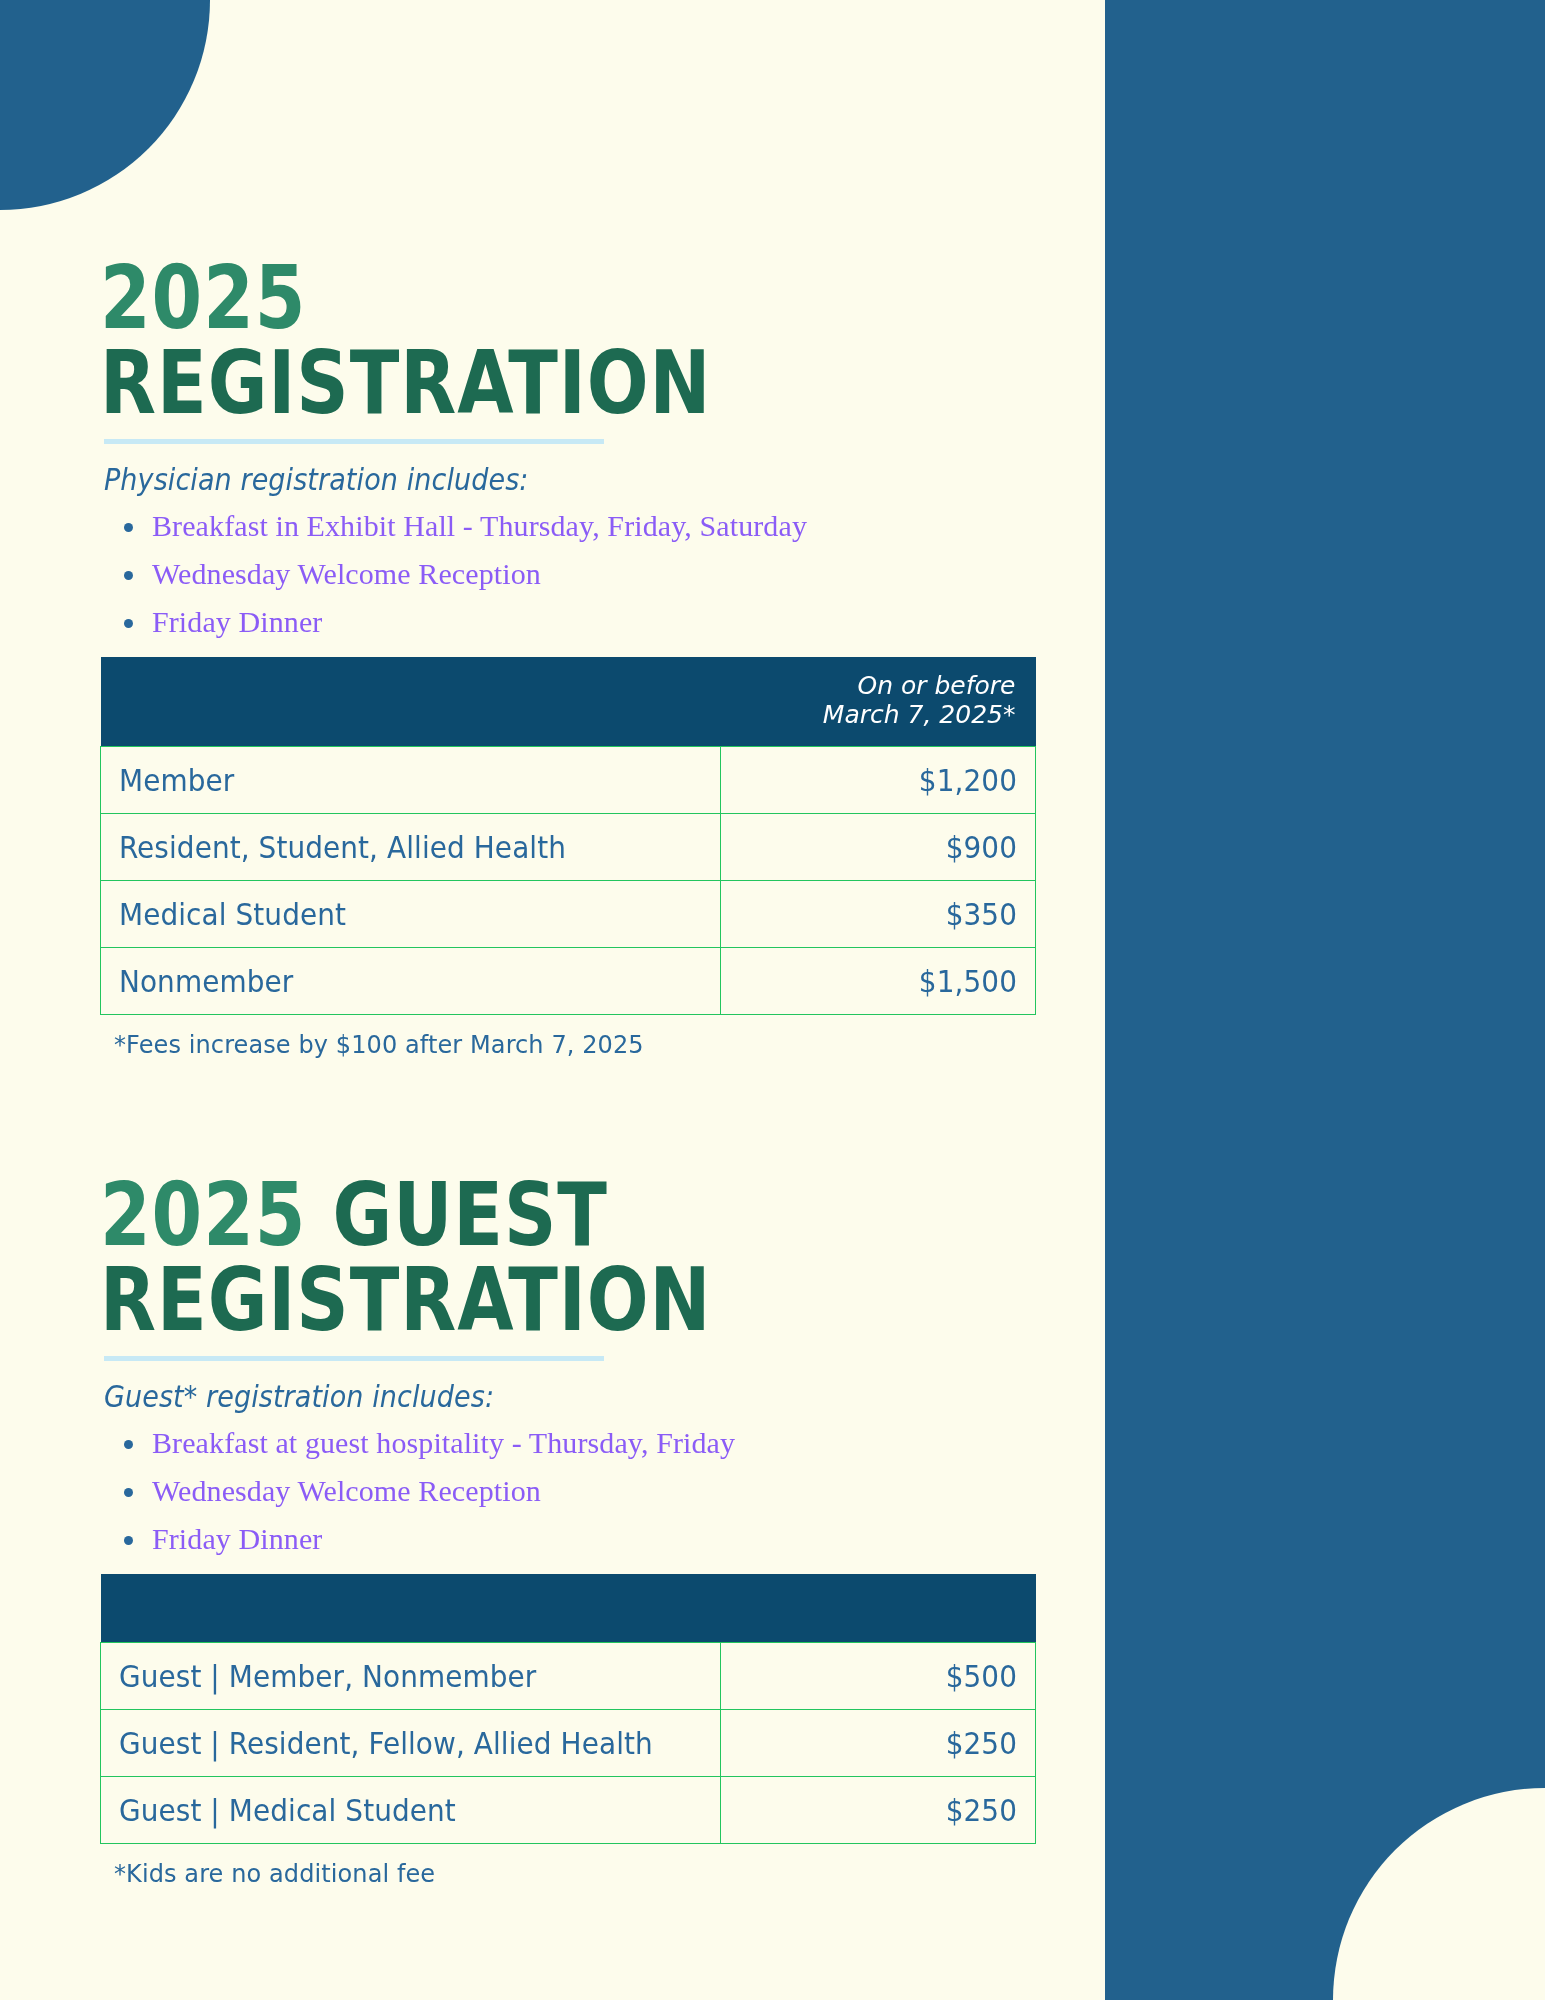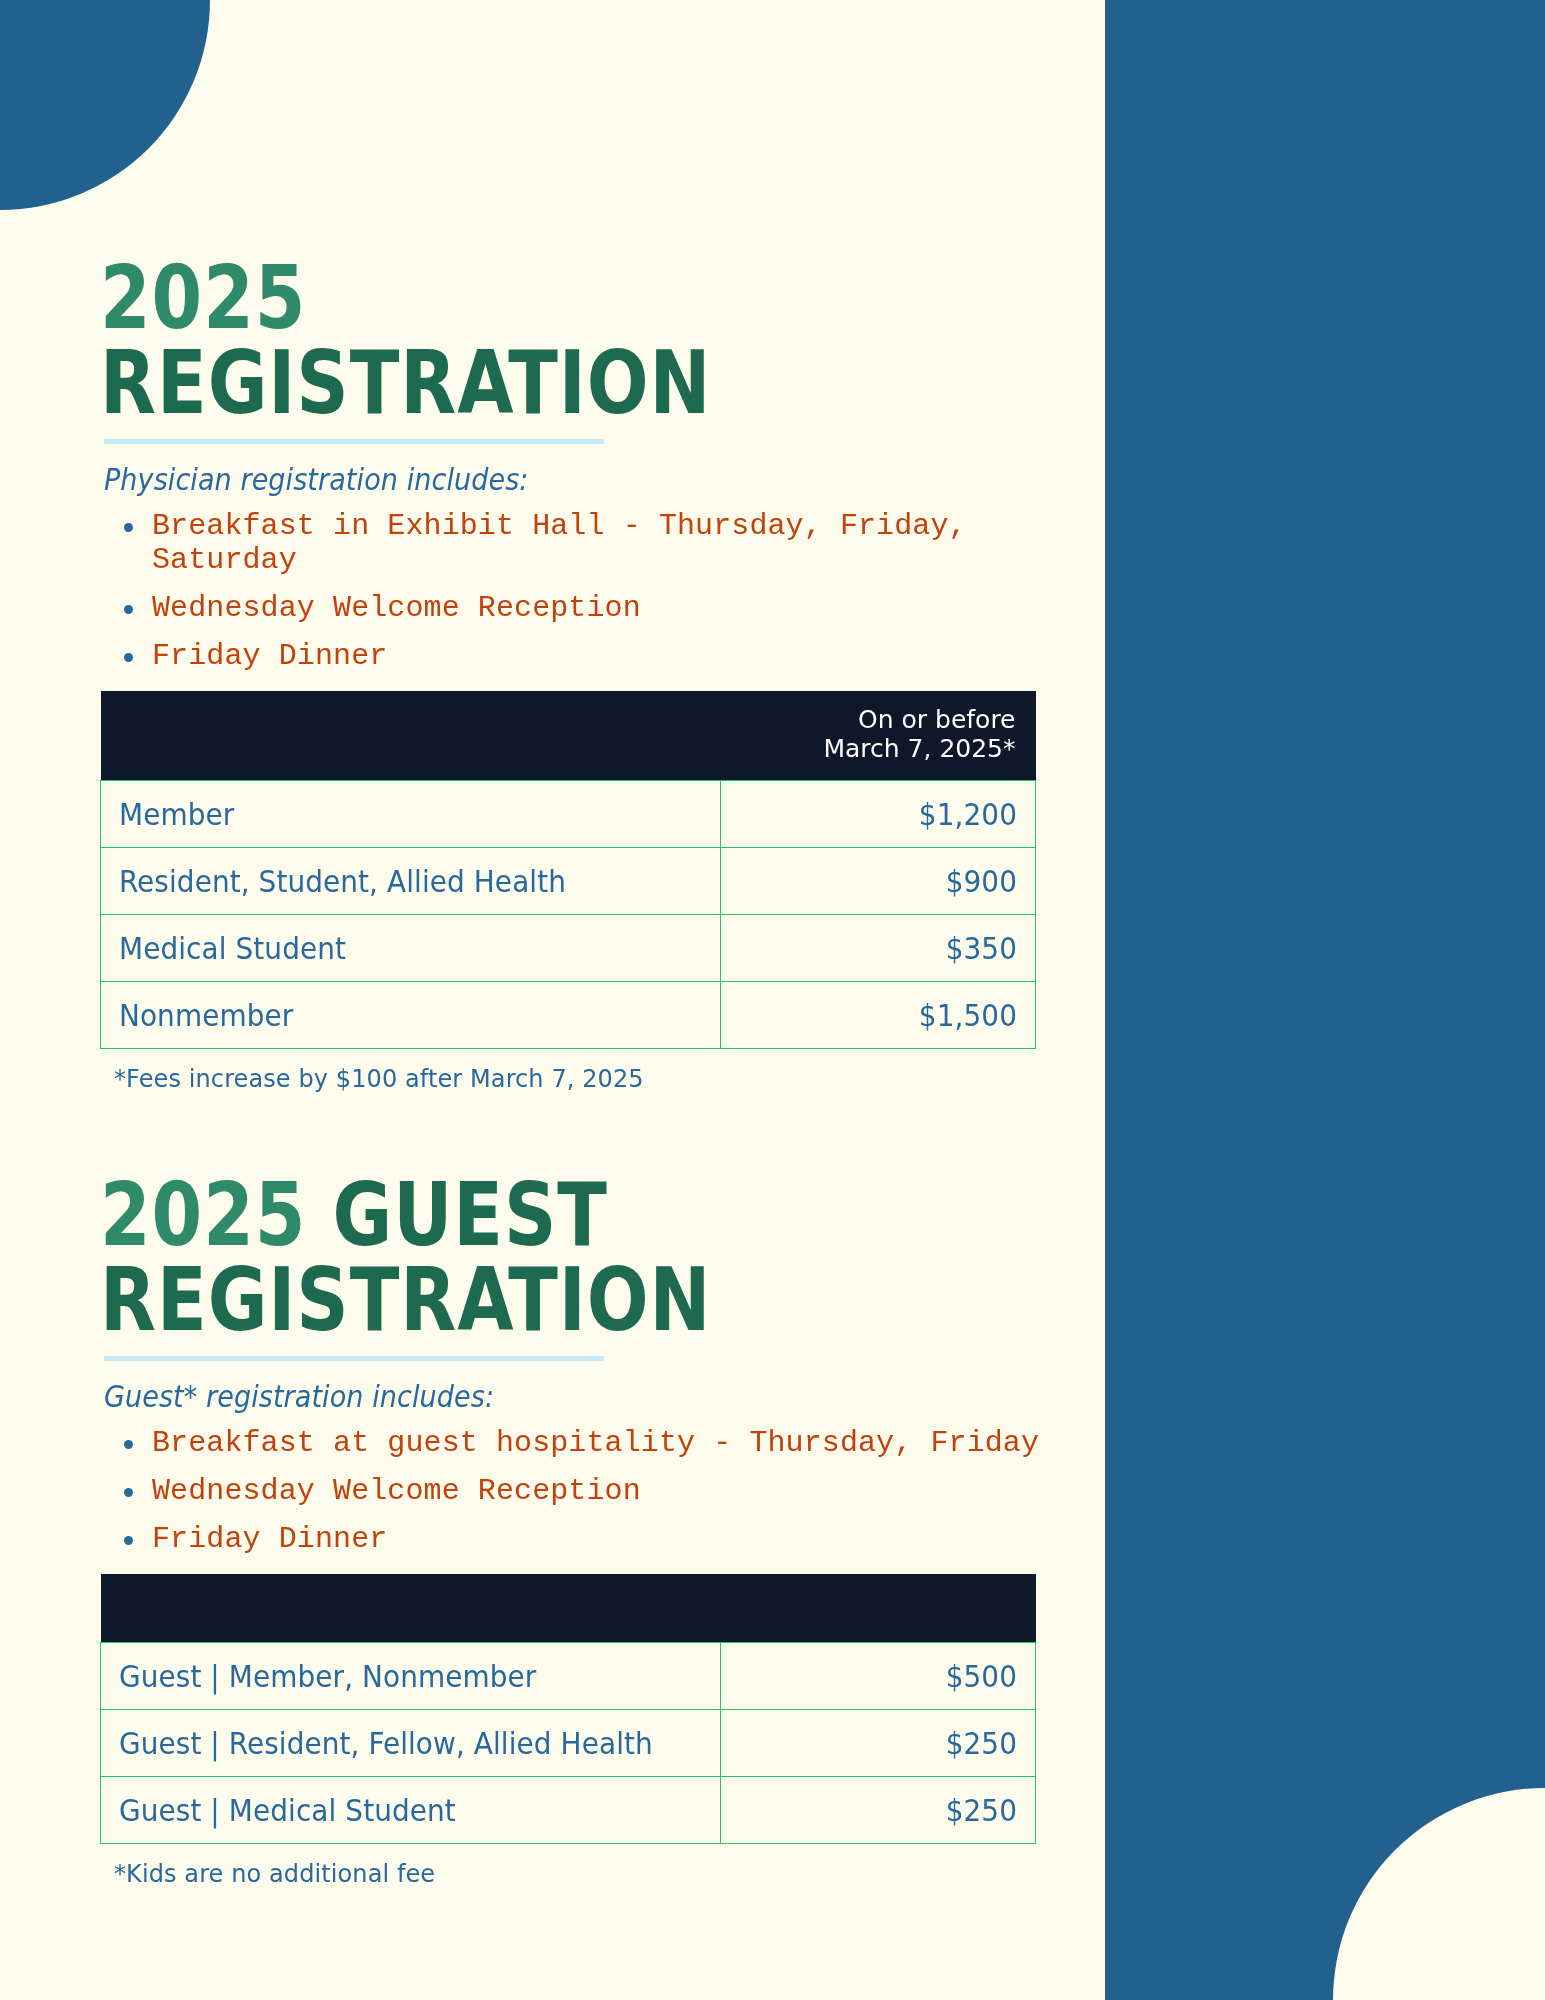--- a/index.html
+++ b/index.html
@@ -98,23 +98,23 @@
     letter-spacing: 0.1px;
     font-style: italic;
   }
 
   ul.bullets {
     list-style: none;
     margin: 12px 0 0 0;
     padding: 0;
   }
   ul.bullets li {
-    font-family: Liberation Mono, monospace;
+    font-family: Liberation Serif, serif;
     font-size: 30px;
-    color: #c2410c;
+    color: #8b5cf6;
     position: relative;
     padding-left: 52px;
     margin-bottom: 14px;
     letter-spacing: 0.1px;
   }
   ul.bullets li::before {
     content: "";
     position: absolute;
     left: 24px;
     top: 14px;
@@ -128,32 +128,33 @@
   table.fee-table {
     border-collapse: collapse;
     width: 935px;
     margin-top: 18px;
     table-layout: fixed;
   }
   table.fee-table col.c-label { width: 620px; }
   table.fee-table col.c-price { width: 315px; }
 
   table.fee-table thead th {
-    background: #0f172a;
+    background: #0c4a6e;
     color: #ffffff;
     font-family: "DejaVu Sans", sans-serif;
     font-weight: 400;
     font-size: 25px;
     line-height: 1.18;
     text-align: right;
     padding: 14px 20px 16px 20px;
     border: none;
     height: 38px;
     vertical-align: middle;
     white-space: pre-line;
+    font-style: italic;
   }
   table.fee-table thead th.blank {
     text-align: left;
   }
 
   table.fee-table tbody td {
     border: 1px solid #22c55e;
     font-family: "Liberation Sans Narrow", "DejaVu Sans Condensed", "Liberation Sans", sans-serif;
     font-size: 31px;
     color: #29689c;

